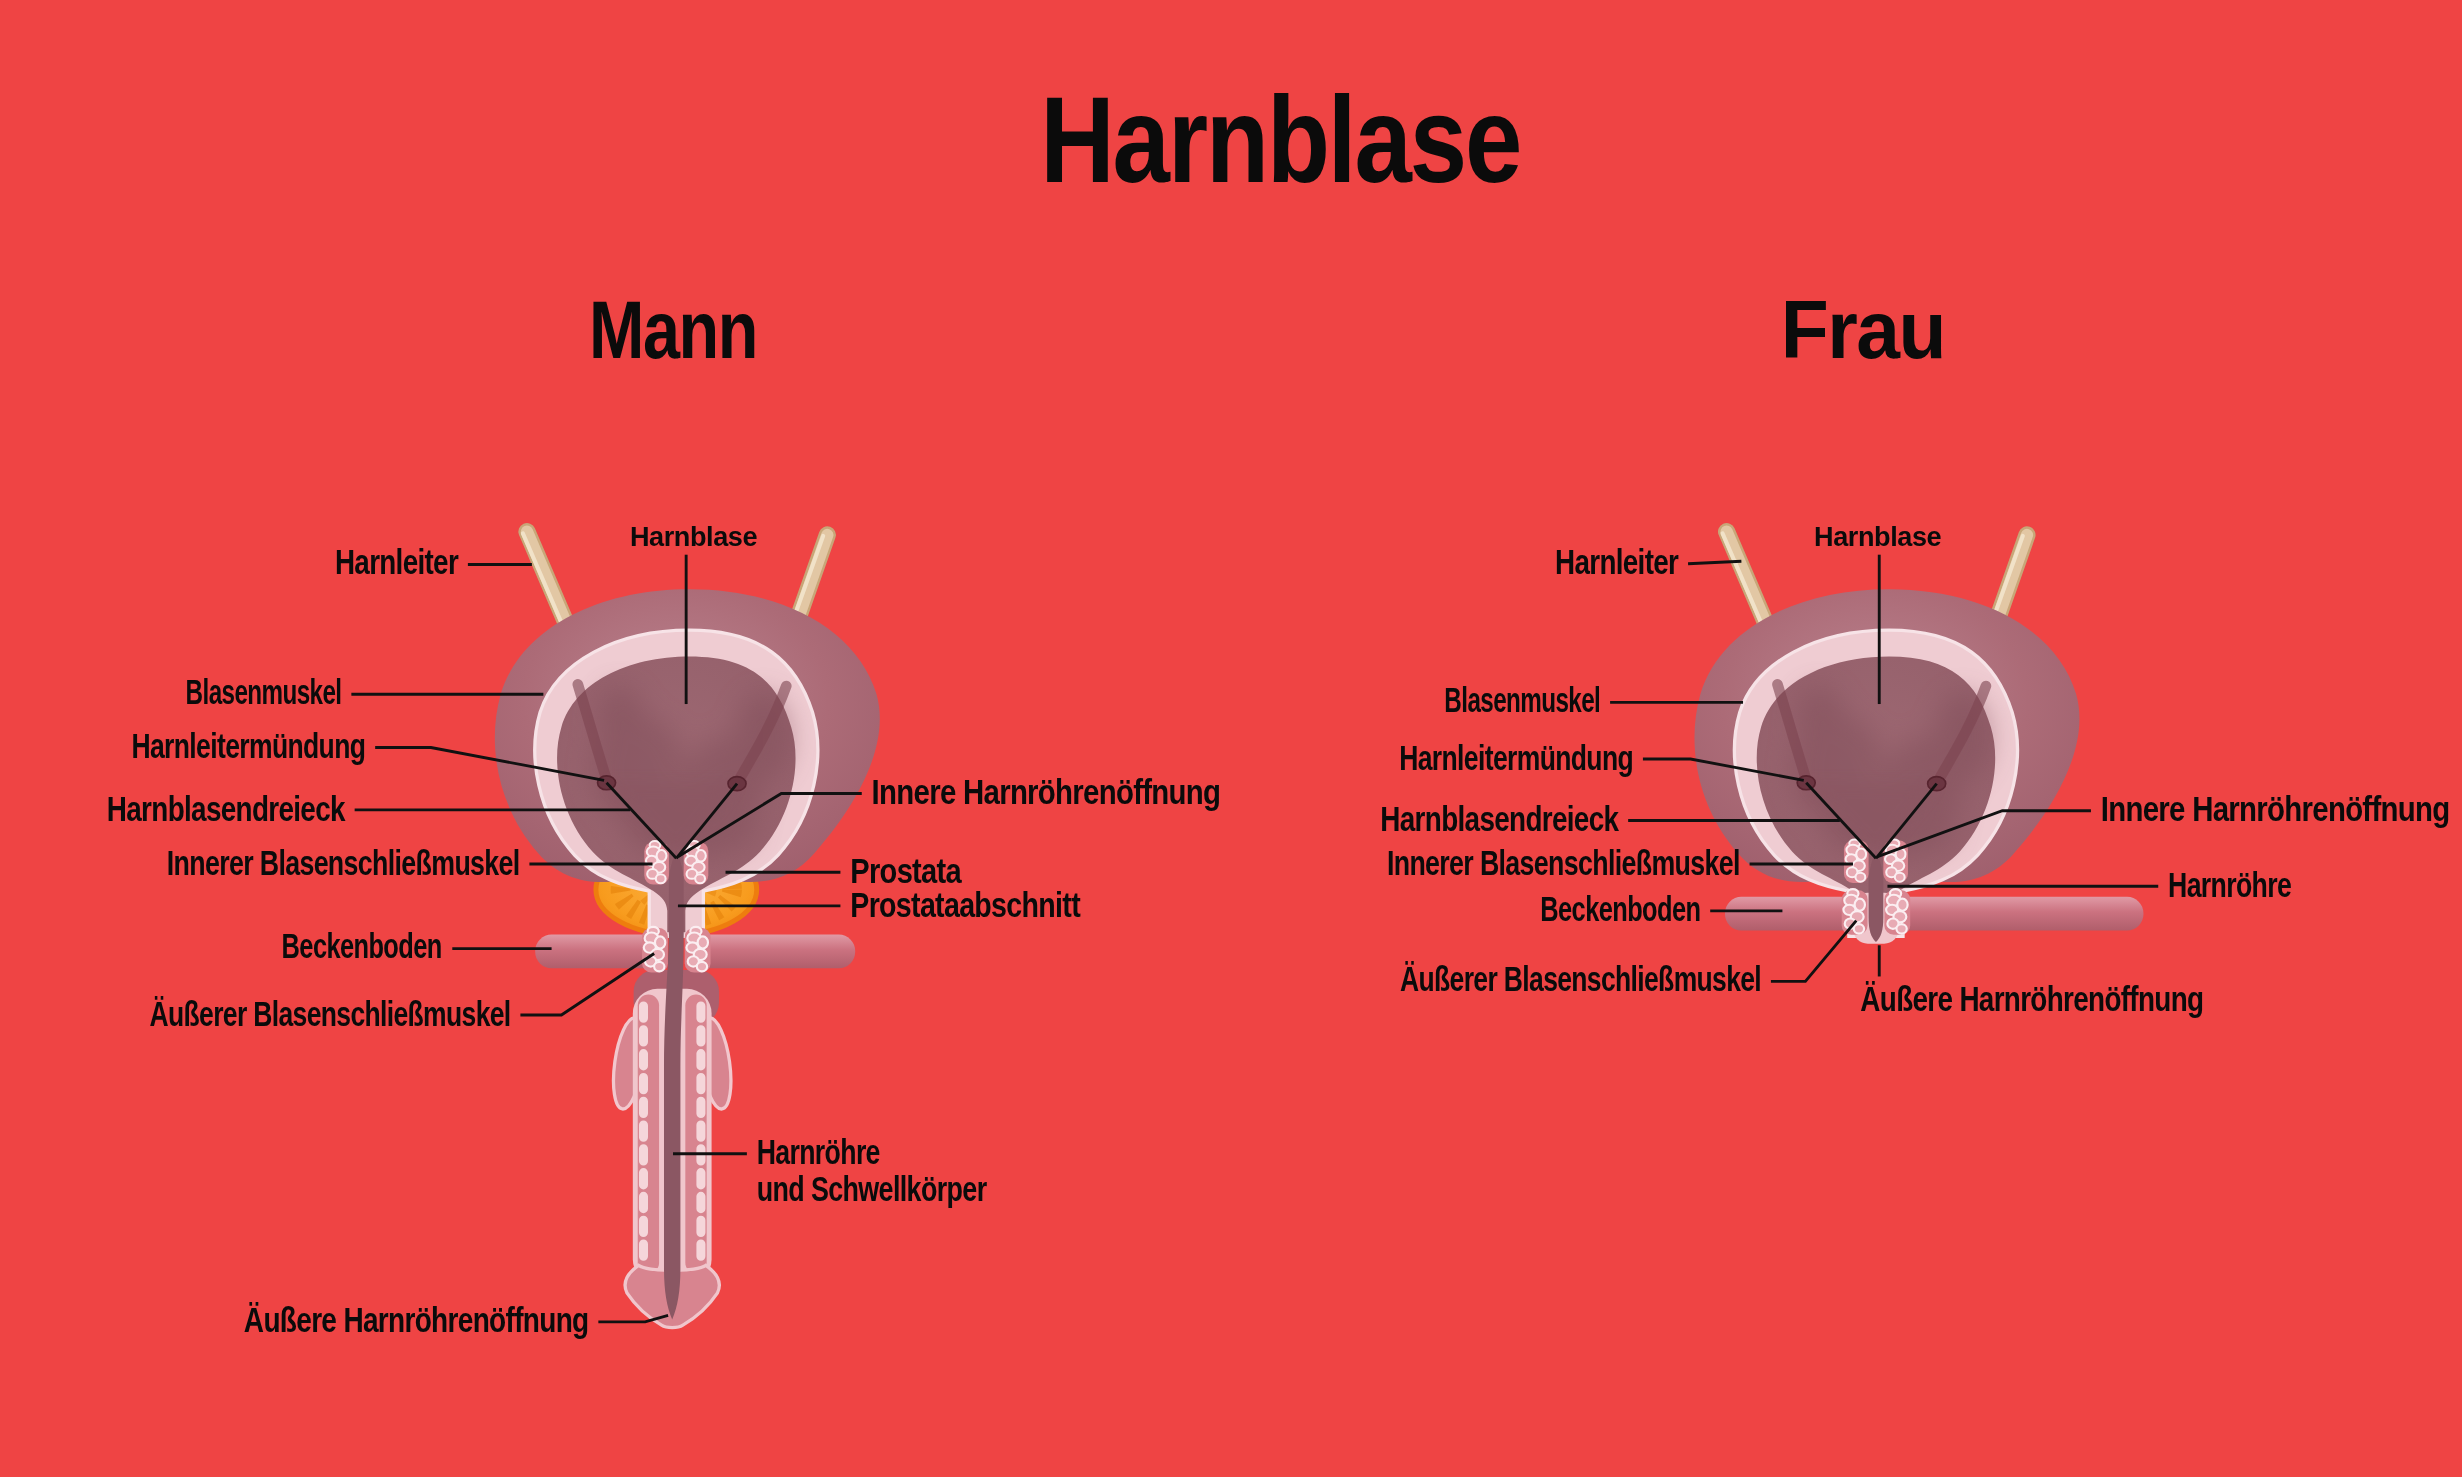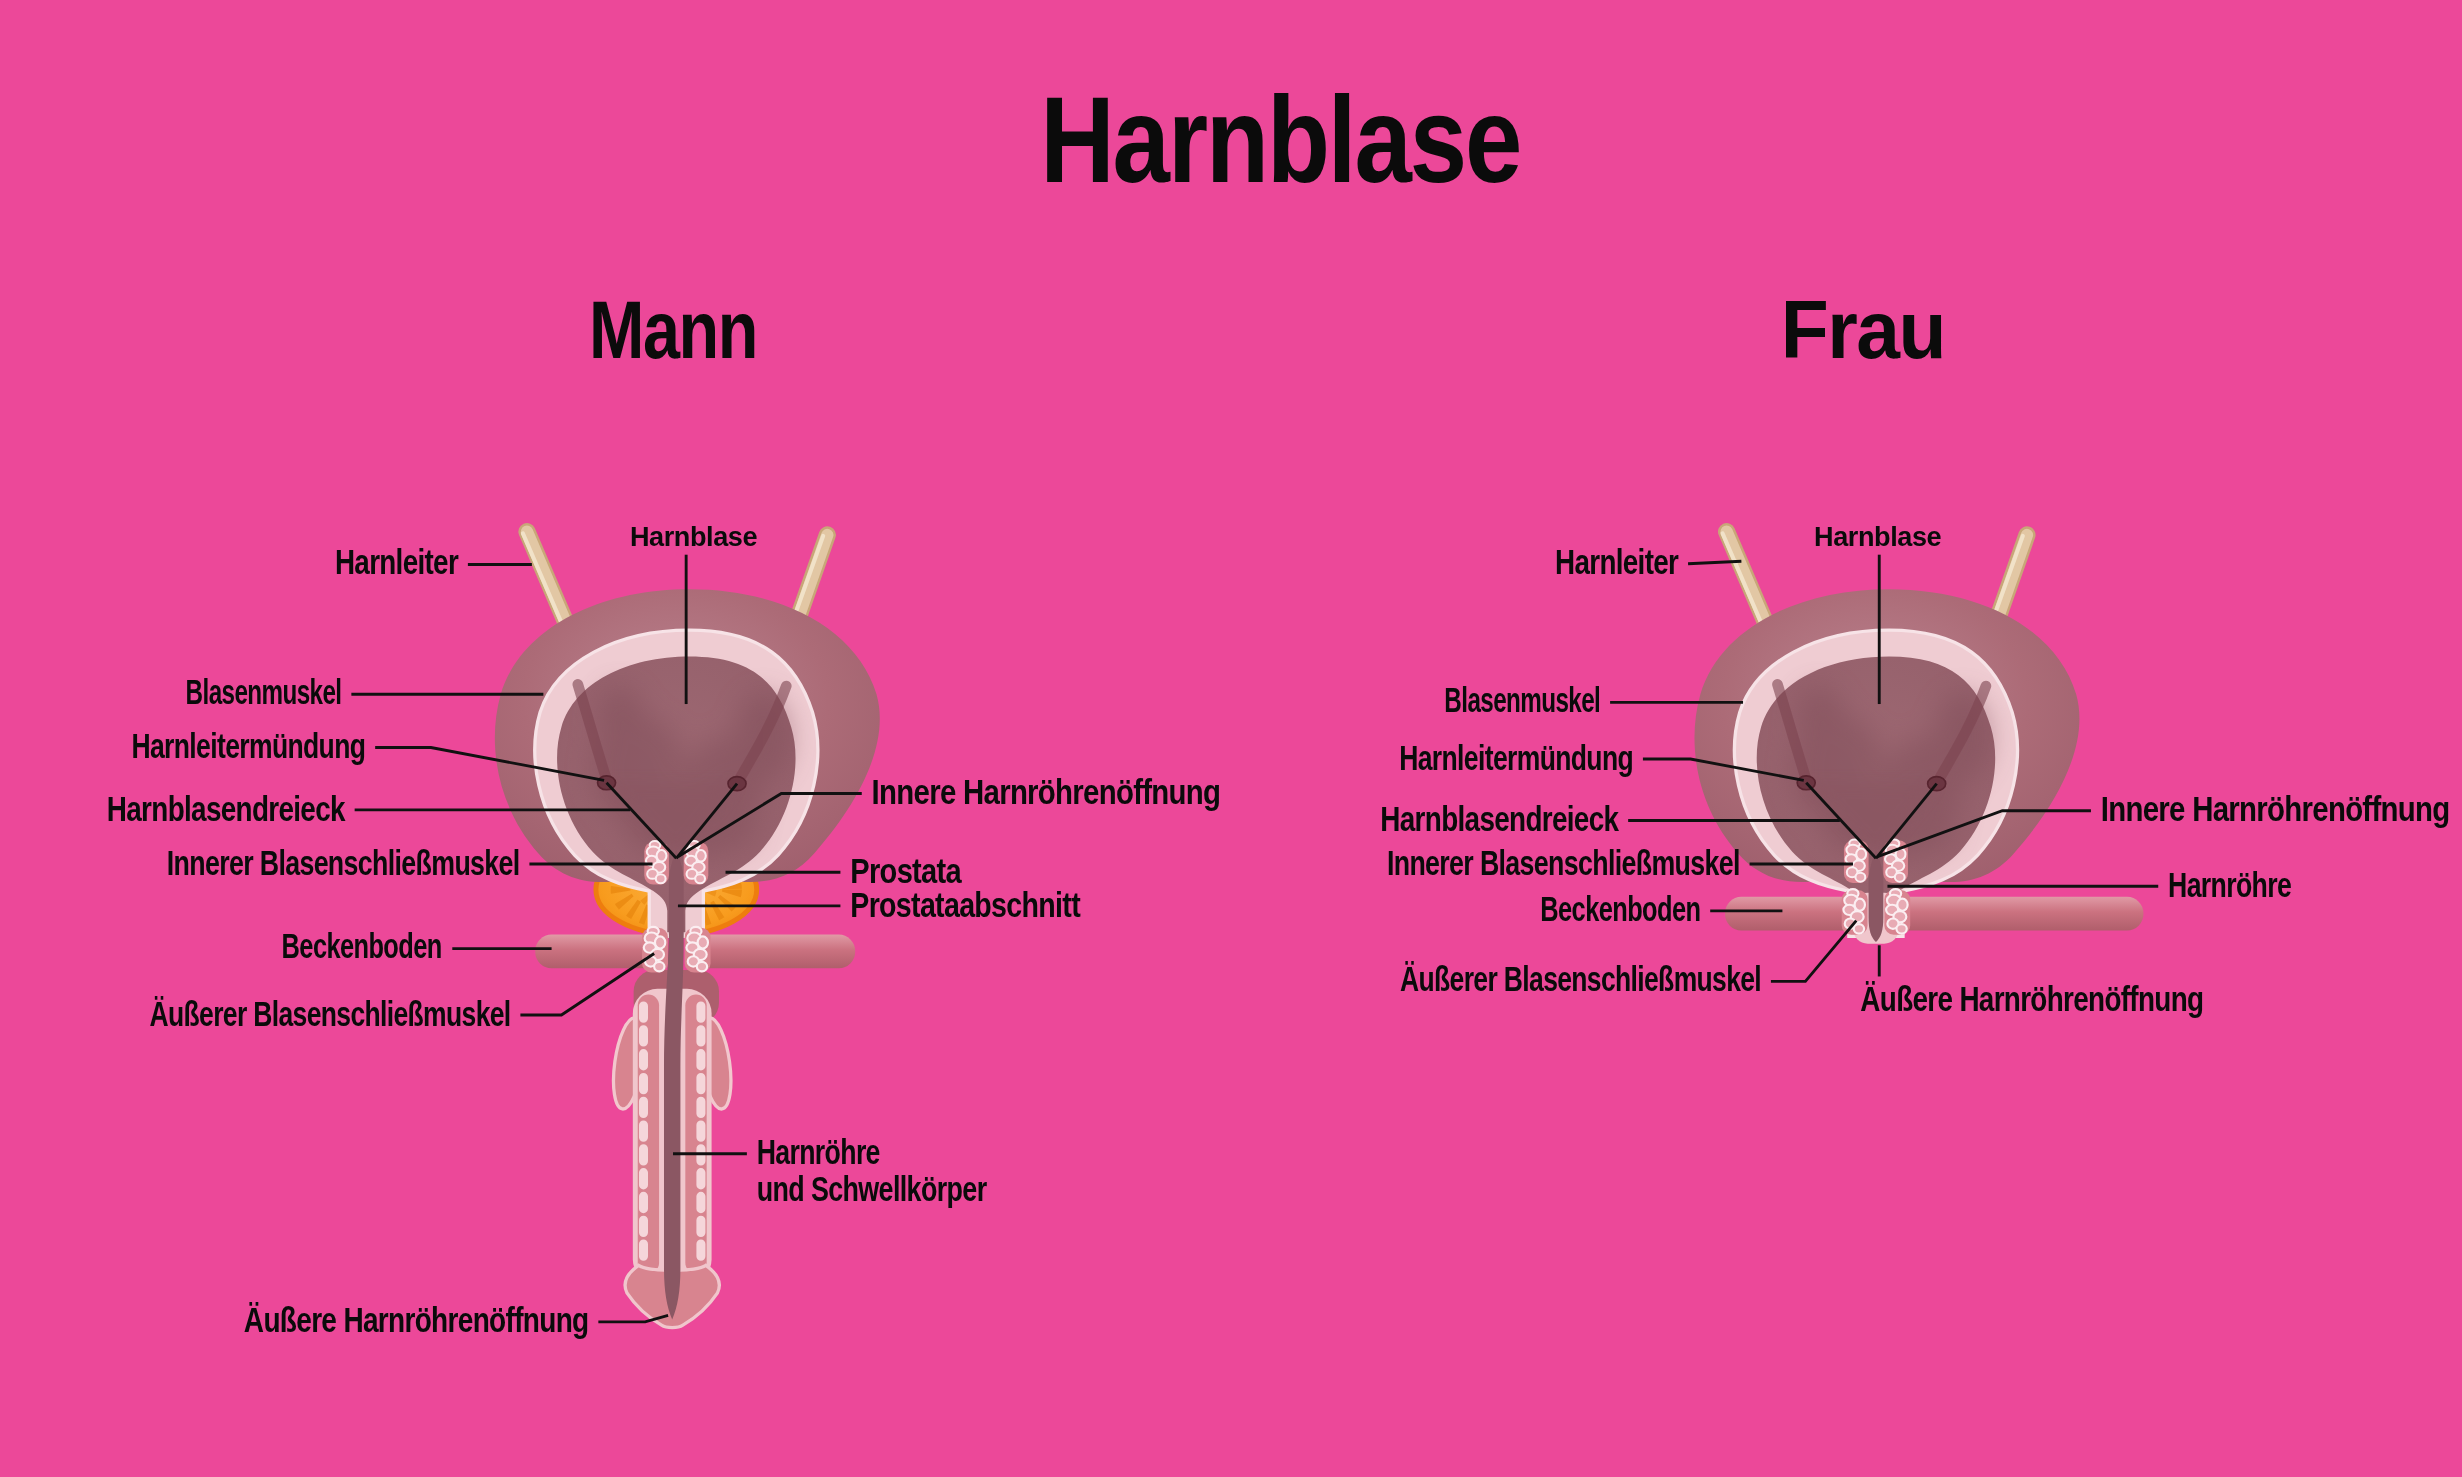--- a/index.html
+++ b/index.html
@@ -1,16 +1,16 @@
 <!DOCTYPE html>
 <html style="font-size:13px"><head>
 <meta charset="utf-8">
 <style>
   html,body{margin:0;padding:0;background:#ffffff;}
-  .stage{width:2462px;height:1477px;position:relative;background:#ec4899;}
+  .stage{width:2462px;height:1477px;position:relative;background:#ef4444;}
   svg{display:block;}
   text{font-family:"Liberation Sans","DejaVu Sans",sans-serif;fill:#0b0b0b;}
   .title{font-size:150px;font-weight:bold;letter-spacing:-3px;}
   .subtitle{font-size:100px;font-weight:bold;letter-spacing:-2px;}
   .lbl{font-size:42px;font-weight:bold;letter-spacing:-1px;}
   .lbl-top{font-size:33px;font-weight:bold;letter-spacing:-0.5px;}
   .leader{stroke:#111;stroke-width:3.5;fill:none;}
 </style>
 </head>
 <body>

